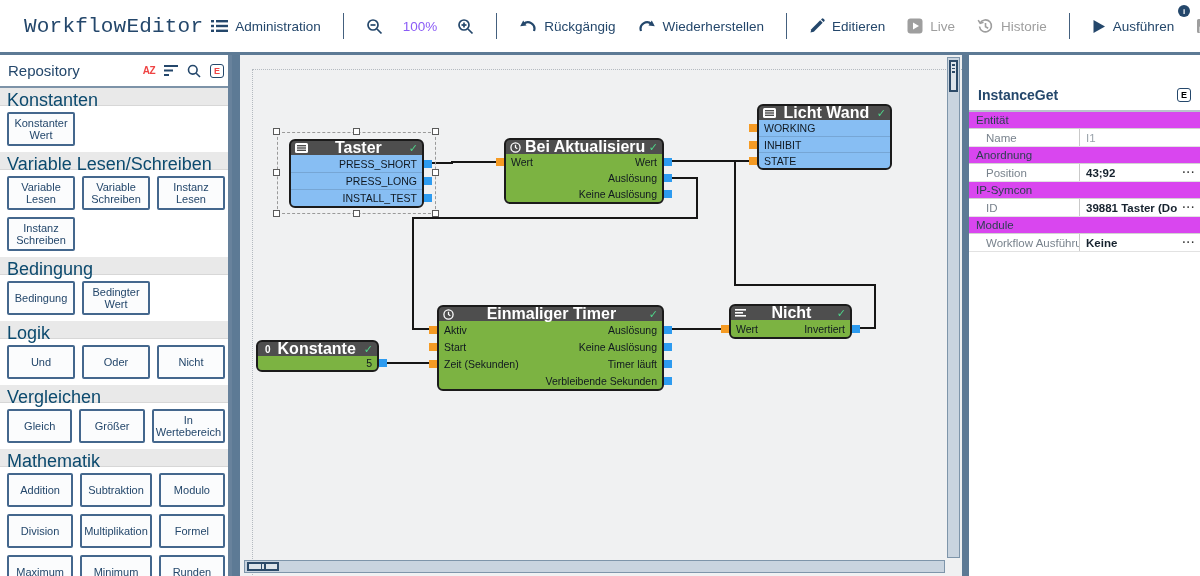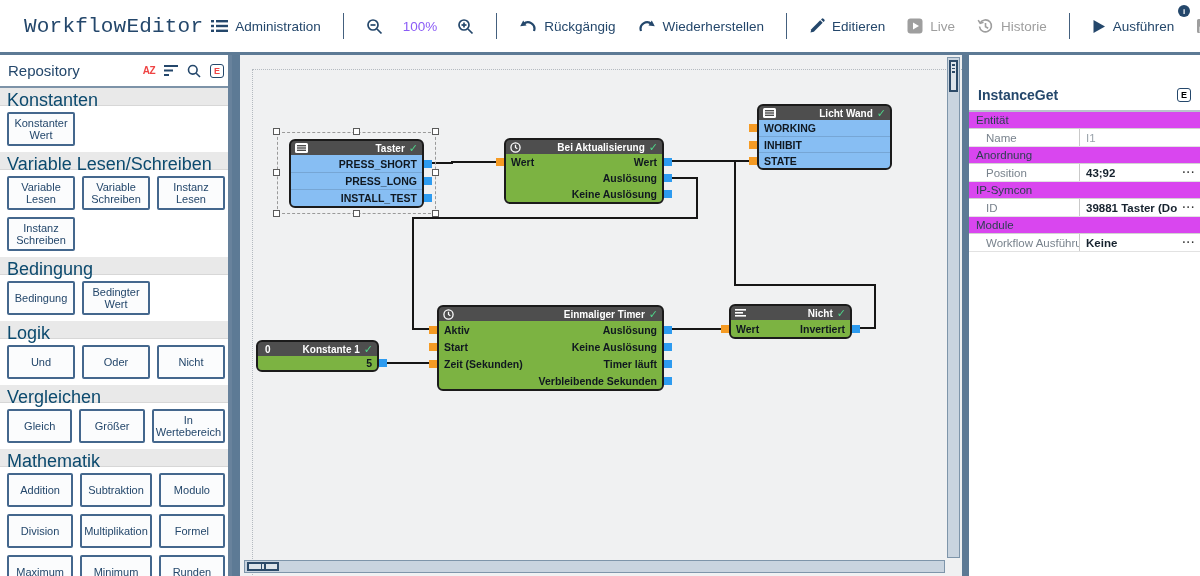--- a/index.html
+++ b/index.html
@@ -44,25 +44,25 @@
     display:flex; align-items:center; justify-content:center; text-align:center; padding:1px 2px; cursor:pointer; }
 
   
   .canvas { flex:1; position:relative; background:#f0f1f2; overflow:hidden; }
   .bounds { position:absolute; left:12px; top:14px; width:1400px; height:900px;
     border:1px dotted #b4bac0; }
   .wires { position:absolute; left:0; top:0; pointer-events:none; }
 
   .node { position:absolute; border:2px solid #1b1b1b; border-radius:6px; background:#4e4e4e; }
   .nhead { height:14px; display:flex; align-items:center; padding:0 4px; gap:4px; }
-  .ntitle { flex:1; text-align:right; color:#fff; font-size:10px; font-weight:bold; white-space:nowrap; overflow:hidden; }
+  .ntitle { flex:1; text-align:center; color:#fff; font-size:16px; font-weight:bold; white-space:nowrap; overflow:hidden; }
   .ncheck { color:#4ed58a; font-size:11px; font-weight:bold; line-height:1; }
   .nicon { display:flex; align-items:center; }
   .nicon-num { color:#fff; font-size:10px; font-weight:bold; padding:0 3px; }
-  .nbody { border-radius:0 0 4px 4px;font-weight:bold; }
+  .nbody { border-radius:0 0 4px 4px; }
   .nbody.blue { background:#87bef3; }
   .nbody.green { background:#7cb342; }
   .nrow { position:relative; height:17px; display:flex; align-items:center;
     justify-content:space-between; padding:0 5px; font-size:10.5px; color:#101820; }
   .nrow.h16 { height:16px; }
   .nrow.h14 { height:14px; }
   .nrow.end { justify-content:flex-end; }
   .nbody.blue .nrow + .nrow { border-top:1px solid rgba(0,0,0,.12);text-align:center; }
   .nlab { white-space:nowrap; }
   .port { position:absolute; width:8px; height:8px; top:50%; transform:translateY(-50%); }

